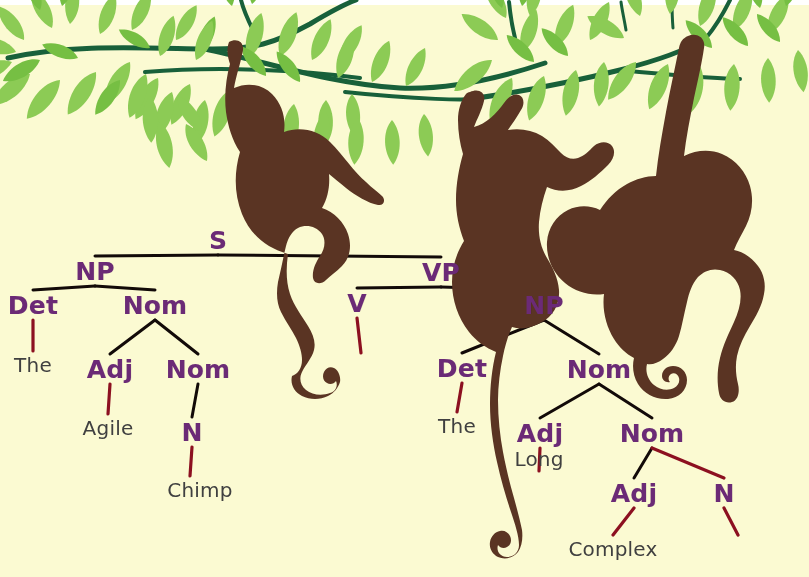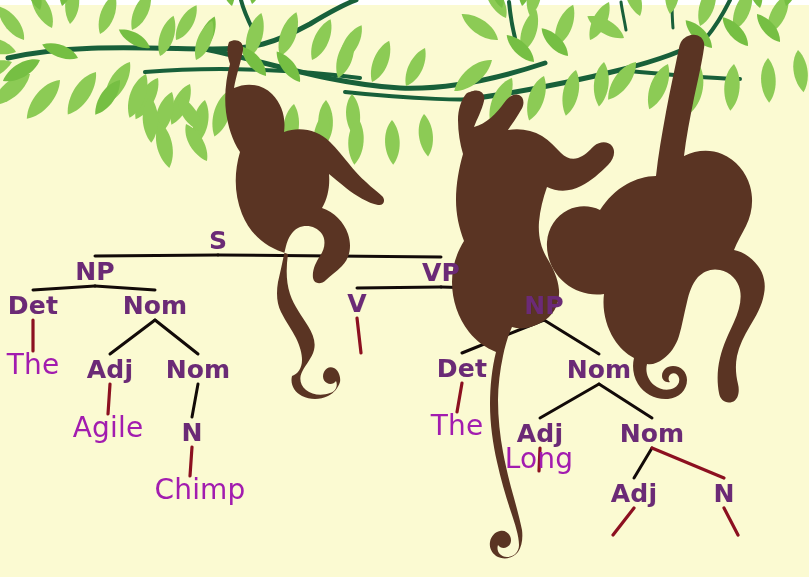--- a/index.html
+++ b/index.html
@@ -38,22 +38,22 @@
     line-height: 1;
     letter-spacing: 0.2px;
   }
   .nonterm {
     color: #6b2a76;
     font-size: 25px;
     font-family: "DejaVu Sans", sans-serif;
     text-shadow: 0.5px 0.5px 0 rgba(0,0,0,0.10);
   }
   .term {
-    color: #a21caf;
-    font-size: 28px;
+    color: #404040;
+    font-size: 20px;
     font-family: "DejaVu Sans", sans-serif;
     font-weight: normal;
   }
   #label-layer { position: absolute; left: 0; top: 0; width: 809px; height: 577px; z-index: 3; }
 </style>
 </head>
 <body>
 
 <div id="stage">
 
@@ -546,16 +546,17 @@
       <div class="node nonterm" style="left: 441px; top: 272px;">VP</div>
       <div class="node nonterm" style="left: 357px; top: 303px;">V</div>
       <div class="node nonterm" style="left: 544px; top: 305px;">NP</div>
       <div class="node nonterm" style="left: 462px; top: 368px;">Det</div>
       <div class="node term" style="left: 457px; top: 426px;">The</div>
       <div class="node nonterm" style="left: 599px; top: 369px;">Nom</div>
       <div class="node nonterm" style="left: 540px; top: 433px;">Adj</div>
       <div class="node term" style="left: 539px; top: 459px;">Long</div>
       <div class="node nonterm" style="left: 652px; top: 433px;">Nom</div>
       <div class="node nonterm" style="left: 634px; top: 493px;">Adj</div>
+      <div class="node term" style="left: 613px; top: 549px;">Complex</div>
       <div class="node nonterm" style="left: 724px; top: 493px;">N</div>
     </div>
 
 </div>
 
 </body></html>

